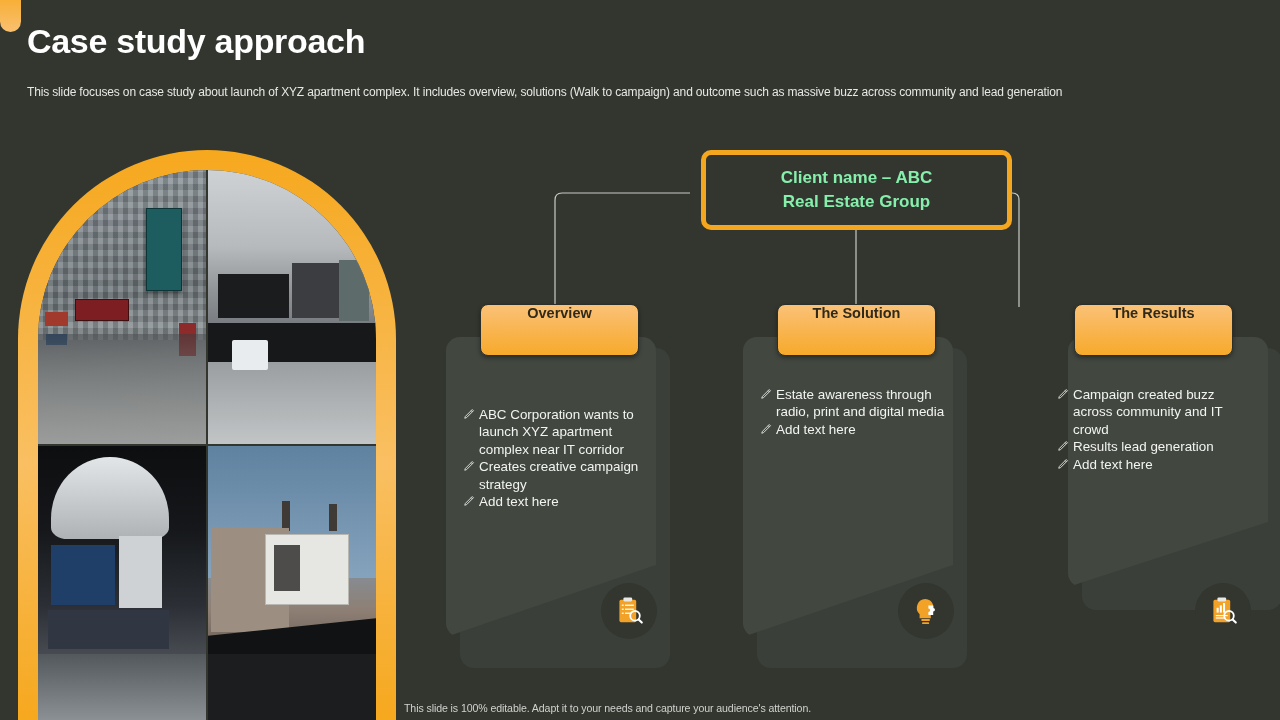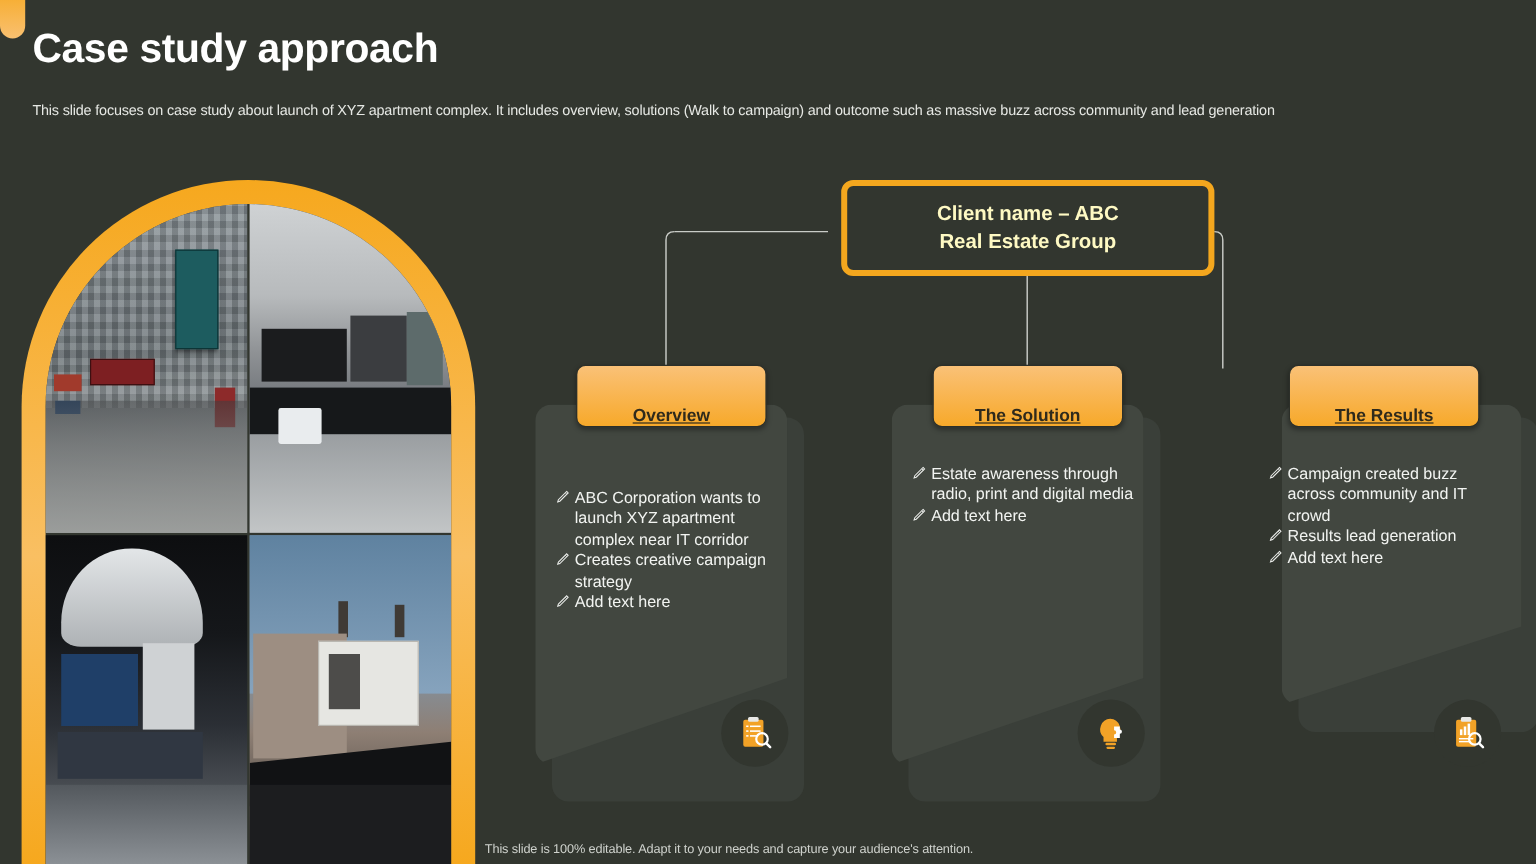--- a/index.html
+++ b/index.html
@@ -188,45 +188,44 @@
     width: 311px; height: 80px;
     border: 5px solid #f4a71e;
     border-radius: 10px;
     background: #32362f;
     display: flex;
     align-items: center;
     justify-content: center;
     text-align: center;
   }
   .client-box span {
-    font-size: 17px; font-weight: normal; color: #fef9c3; line-height: 1.42;
+    font-size: 17px; font-weight: normal; color: #86efac; line-height: 1.42;
   }
 
   .col { position: absolute; }
   .card {
     position: absolute;
     background: #424740;
     border-radius: 14px;
   }
   .card-shadow {
     position: absolute;
     background: #3a3f39;
     border-radius: 14px;
   }
   .pill {
     position: absolute;
     width: 159px; height: 52px;
     border-radius: 8px;
     background: linear-gradient(180deg, #fac177 0%, #f7a92a 100%);
     border: 1px solid #2c2f29;
-    display: flex; align-items: flex-end; justify-content: center;
+    display: flex; align-items: flex-start; justify-content: center;
     font-size: 14.5px; font-weight: bold; color: #2f2a1c;
     box-shadow: 0 2px 4px rgba(0,0,0,.35);
     z-index: 4;
-    text-decoration: underline;
   }
   .bullets {
     position: absolute;
     z-index: 3;
     color: #f2f4f1;
     font-size: 13.4px;
     line-height: 17.4px;
   }
   .bullet {
     position: relative;

